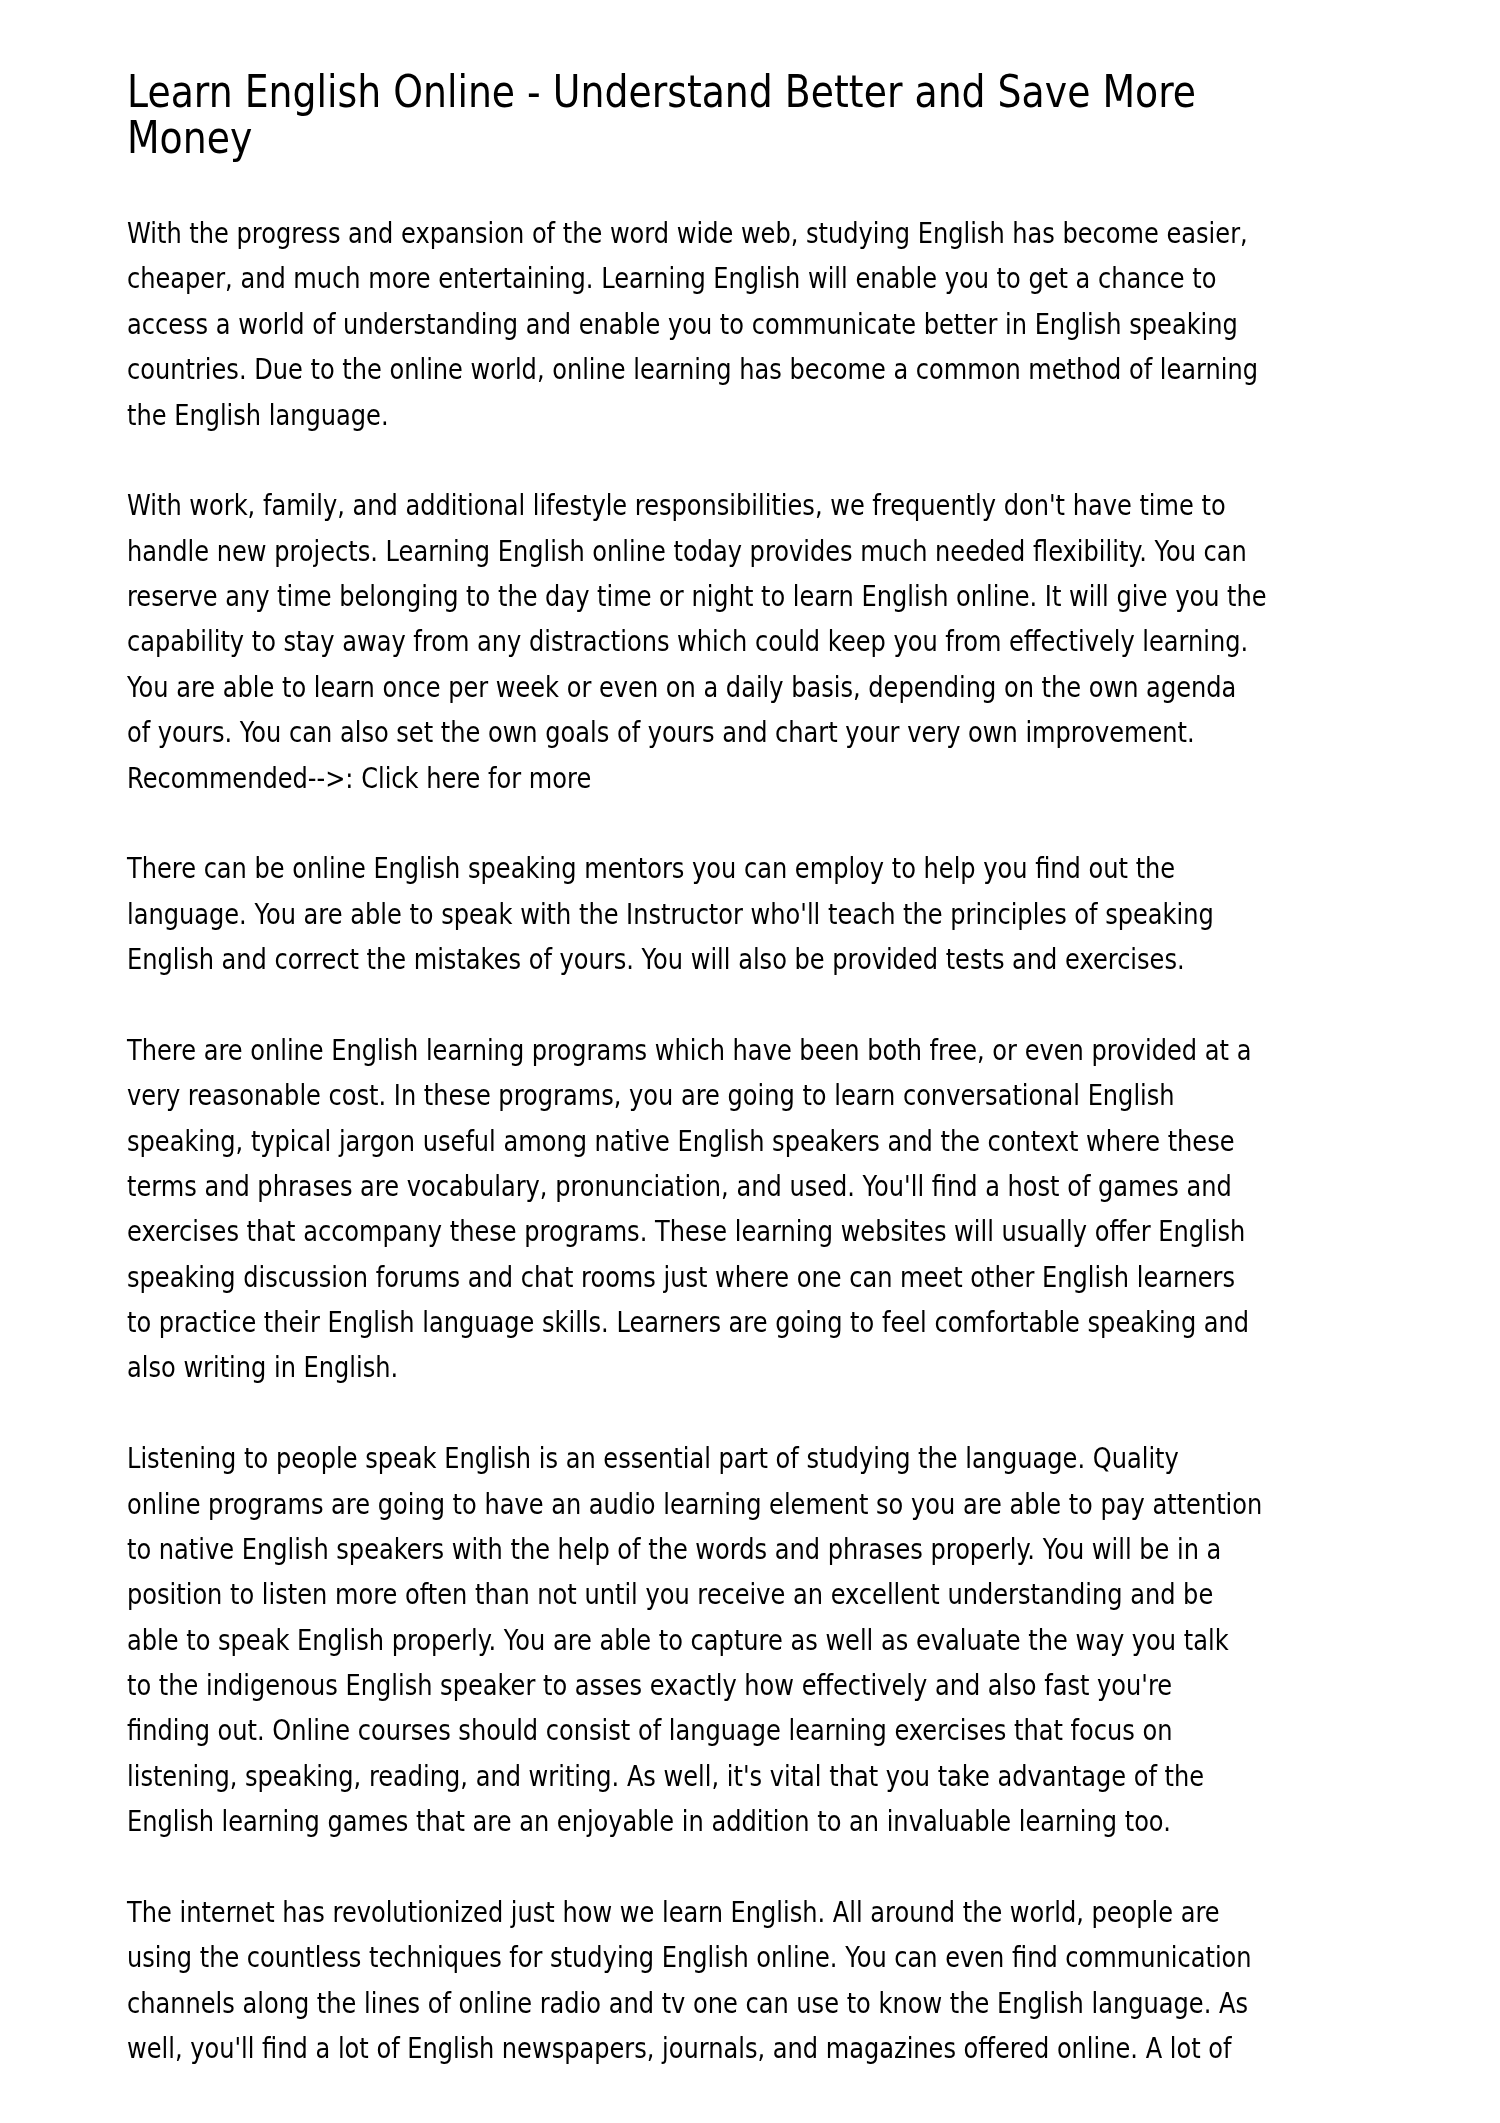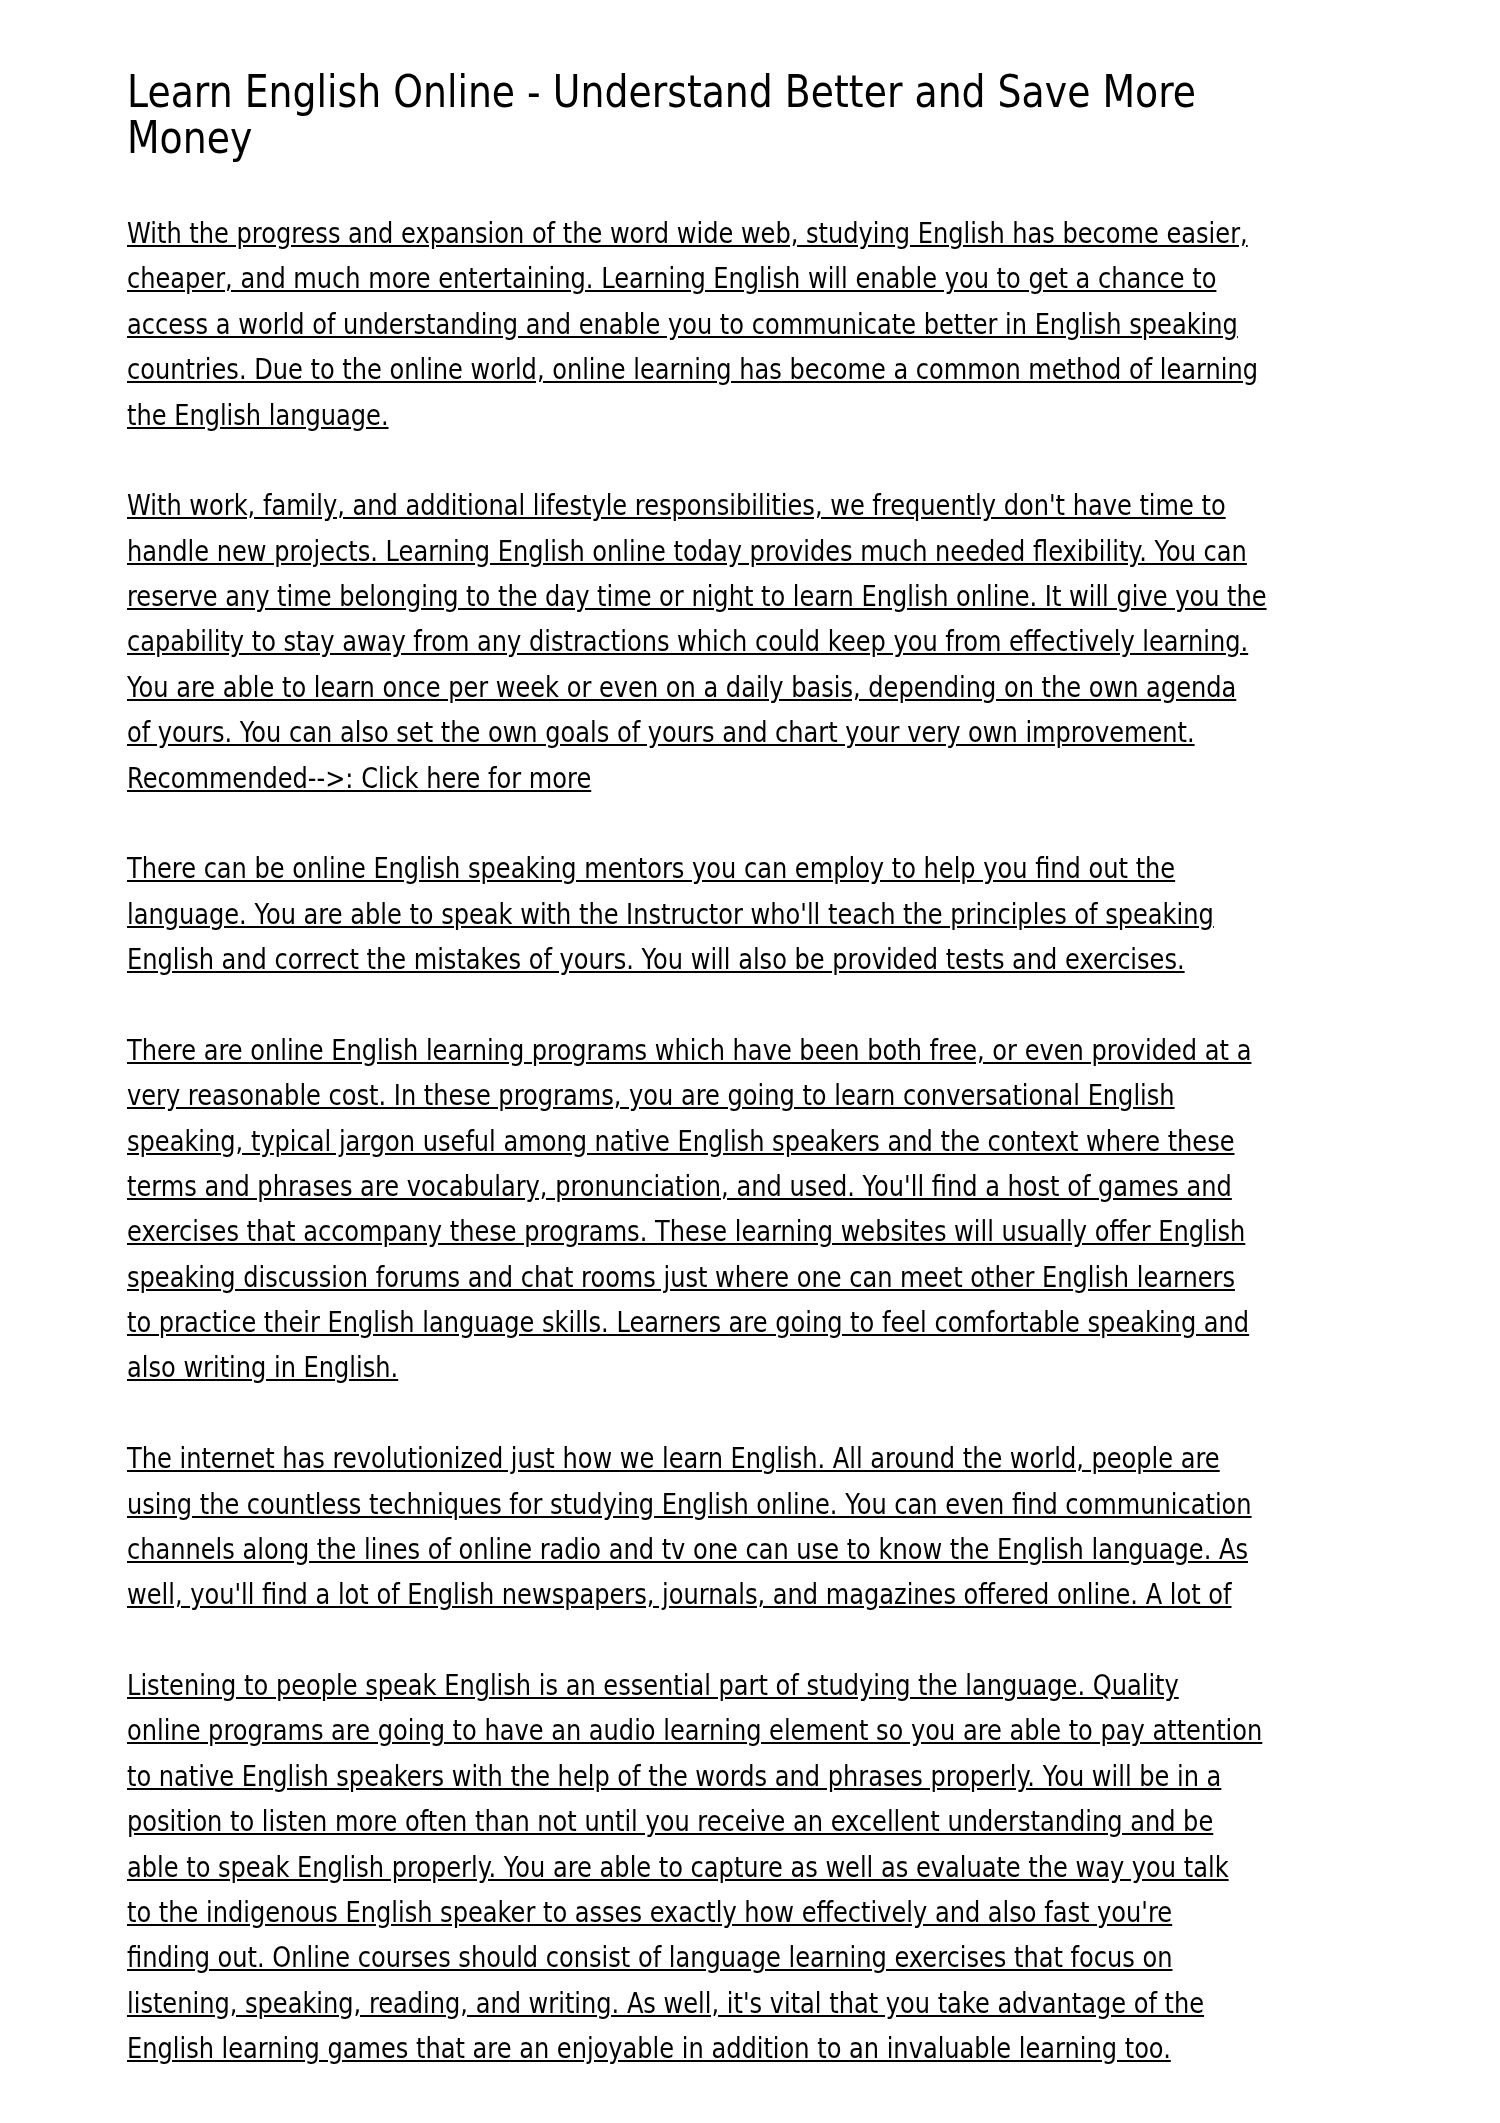--- a/index.html
+++ b/index.html
@@ -41,21 +41,20 @@
   .content {
     position: absolute;
     left: 127px;
     top: 211px;
     width: 1260px;
   }
   .para {
     margin: 0 0 45.375px 0;
     font-size: 28px;
     line-height: 45.375px;
-    text-decoration: underline;
   }
   .para .line {
     display: block;
     white-space: nowrap;
     transform: scaleX(0.86);
     transform-origin: left center;
     height: 45.375px;
   }
 </style>
 </head>
@@ -99,32 +98,32 @@
       <span class="line">very reasonable cost. In these programs, you are going to learn conversational English</span>
       <span class="line">speaking, typical jargon useful among native English speakers and the context where these</span>
       <span class="line">terms and phrases are vocabulary, pronunciation, and used. You'll find a host of games and</span>
       <span class="line">exercises that accompany these programs. These learning websites will usually offer English</span>
       <span class="line">speaking discussion forums and chat rooms just where one can meet other English learners</span>
       <span class="line">to practice their English language skills. Learners are going to feel comfortable speaking and</span>
       <span class="line">also writing in English.</span>
     </p>
 
     <p class="para">
-      <span class="line">The internet has revolutionized just how we learn English. All around the world, people are</span>
-      <span class="line">using the countless techniques for studying English online. You can even find communication</span>
-      <span class="line">channels along the lines of online radio and tv one can use to know the English language. As</span>
-      <span class="line">well, you'll find a lot of English newspapers, journals, and magazines offered online. A lot of</span>
-    </p>
-
-    <p class="para">
       <span class="line">Listening to people speak English is an essential part of studying the language. Quality</span>
       <span class="line">online programs are going to have an audio learning element so you are able to pay attention</span>
       <span class="line">to native English speakers with the help of the words and phrases properly. You will be in a</span>
       <span class="line">position to listen more often than not until you receive an excellent understanding and be</span>
       <span class="line">able to speak English properly. You are able to capture as well as evaluate the way you talk</span>
       <span class="line">to the indigenous English speaker to asses exactly how effectively and also fast you're</span>
       <span class="line">finding out. Online courses should consist of language learning exercises that focus on</span>
       <span class="line">listening, speaking, reading, and writing. As well, it's vital that you take advantage of the</span>
       <span class="line">English learning games that are an enjoyable in addition to an invaluable learning too.</span>
     </p>
 
+    <p class="para">
+      <span class="line">The internet has revolutionized just how we learn English. All around the world, people are</span>
+      <span class="line">using the countless techniques for studying English online. You can even find communication</span>
+      <span class="line">channels along the lines of online radio and tv one can use to know the English language. As</span>
+      <span class="line">well, you'll find a lot of English newspapers, journals, and magazines offered online. A lot of</span>
+    </p>
+
   </div>
 </div>
 
 </body></html>

